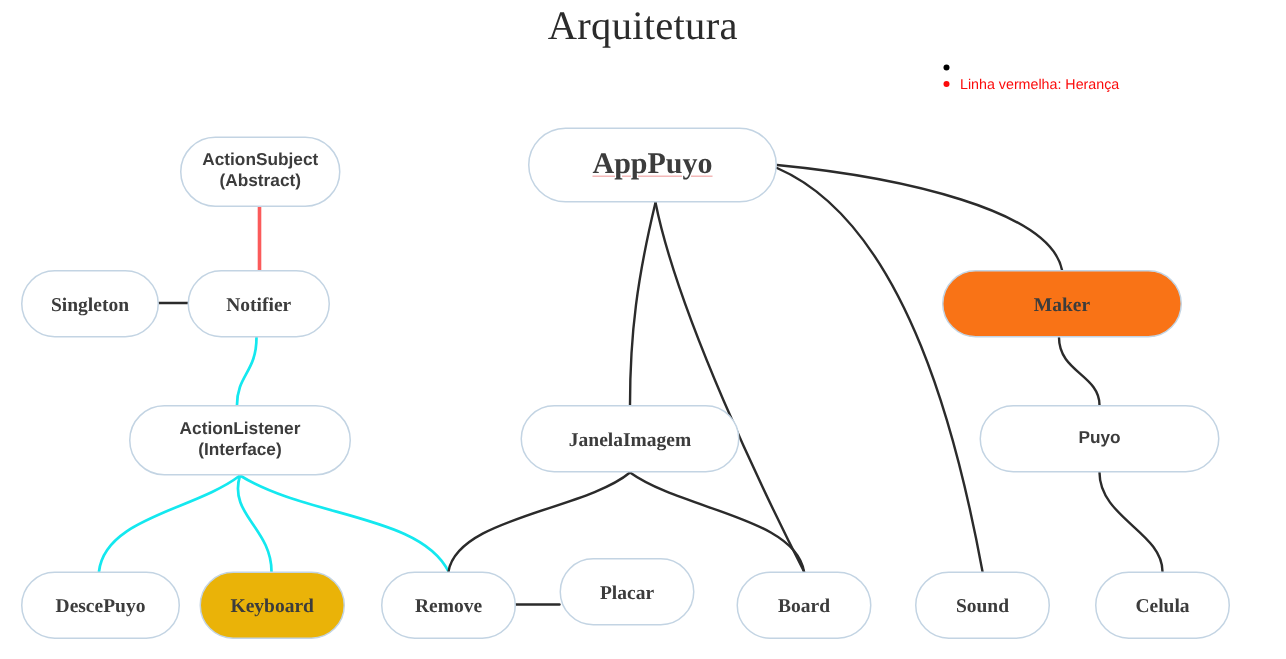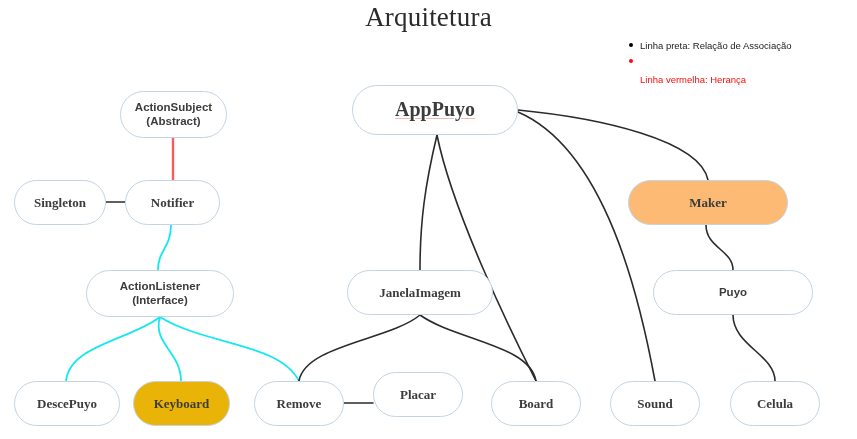--- a/index.html
+++ b/index.html
@@ -16,21 +16,21 @@
   .legend{position:absolute;left:629px;top:39px;width:226px;}
   .legend-row{display:flex;align-items:flex-start;line-height:13px;
               font-size:9.5px;margin-bottom:2.5px;}
   .legend-dot{width:4px;height:4px;border-radius:50%;margin-right:7px;
               margin-top:4px;flex:0 0 auto;}
   .lg-black{background:#000000;}
   .lg-cyan{background:#14e8ef;}
   .lg-red{background:#fb0b0b;}
   .t-black{color:#1a1a1a;}
   .t-cyan{color:#14e8ef;}
-  .t-red{color:#fb0b0b;margin-top:18px;}
+  .t-red{color:#fb0b0b;}
 
   .node{position:absolute;box-sizing:border-box;
         background:#ffffff;border:1.4px solid #c3d4e3;
         display:flex;align-items:center;justify-content:center;
         text-align:center;line-height:1.18;}
   .node .lbl{display:block;padding:0 6px;font-weight:bold;}
   .serif{font-family:"Liberation Serif",serif;}
   .sans{font-family:"Liberation Sans",sans-serif;}
   .sz13{font-size:13px;}
   .sz12{font-size:11.5px;}
@@ -59,42 +59,41 @@
       <path d="M 706 225 C 706 248 733 250 733 270" fill="none" stroke="#2b2b2b" stroke-width="1.6" stroke-linecap="round"></path>
       <path d="M 733 315 C 733 345 775 355 775 381" fill="none" stroke="#2b2b2b" stroke-width="1.6" stroke-linecap="round"></path>
       <path d="M 420 315 C 390 340 305 345 299 381" fill="none" stroke="#2b2b2b" stroke-width="1.6" stroke-linecap="round"></path>
       <path d="M 420 315 C 455 340 530 345 536 381" fill="none" stroke="#2b2b2b" stroke-width="1.6" stroke-linecap="round"></path>
       <path d="M 344 403 L 373 403" fill="none" stroke="#2b2b2b" stroke-width="1.6" stroke-linecap="round"></path>
     </svg>
 
   <div class="legend">
     <div class="legend-row">
       <span class="legend-dot lg-black"></span>
-      <span class="t-black">Linha preta: Relação de Associação</span>
     </div>
     <div class="legend-row">
       <span class="legend-dot lg-red"></span>
       <span class="t-red">Linha vermelha: Herança</span>
     </div>
   </div>
 
   <div id="nodes">
       <div class="node sans sz12" style="left: 120px; top: 91px; width: 107px; height: 47px; border-radius: 23.5px; border-color: rgb(195, 212, 227); background: rgb(255, 255, 255); color: rgb(60, 60, 60);">
         <span class="lbl">ActionSubject<br>(Abstract)</span>
       </div>
       <div class="node serif sz20" style="left: 352px; top: 85px; width: 166px; height: 50px; border-radius: 25px; border-color: rgb(195, 212, 227); background: rgb(255, 255, 255); color: rgb(60, 60, 60);">
         <span class="lbl spell">AppPuyo</span>
       </div>
       <div class="node serif sz13" style="left: 14px; top: 180px; width: 92px; height: 45px; border-radius: 22.5px; border-color: rgb(195, 212, 227); background: rgb(255, 255, 255); color: rgb(60, 60, 60);">
         <span class="lbl">Singleton</span>
       </div>
       <div class="node serif sz13" style="left: 125px; top: 180px; width: 95px; height: 45px; border-radius: 22.5px; border-color: rgb(195, 212, 227); background: rgb(255, 255, 255); color: rgb(60, 60, 60);">
         <span class="lbl">Notifier</span>
       </div>
-      <div class="node serif sz13" style="left: 628px; top: 180px; width: 160px; height: 45px; border-radius: 22.5px; border-color: rgb(195, 212, 227); background: #fdba74; color: rgb(60, 60, 60);">
+      <div class="node serif sz13" style="left: 628px; top: 180px; width: 160px; height: 45px; border-radius: 22.5px; border-color: rgb(195, 212, 227); background: #f97316; color: rgb(60, 60, 60);">
         <span class="lbl">Maker</span>
       </div>
       <div class="node sans sz12" style="left: 86px; top: 270px; width: 148px; height: 47px; border-radius: 23.5px; border-color: rgb(195, 212, 227); background: rgb(255, 255, 255); color: rgb(60, 60, 60);">
         <span class="lbl">ActionListener<br>(Interface)</span>
       </div>
       <div class="node serif sz13" style="left: 347px; top: 270px; width: 146px; height: 45px; border-radius: 22.5px; border-color: rgb(195, 212, 227); background: rgb(255, 255, 255); color: rgb(60, 60, 60);">
         <span class="lbl">JanelaImagem</span>
       </div>
       <div class="node sans sz12" style="left: 653px; top: 270px; width: 160px; height: 45px; border-radius: 22.5px; border-color: rgb(195, 212, 227); background: rgb(255, 255, 255); color: rgb(60, 60, 60);">
         <span class="lbl">Puyo</span>

